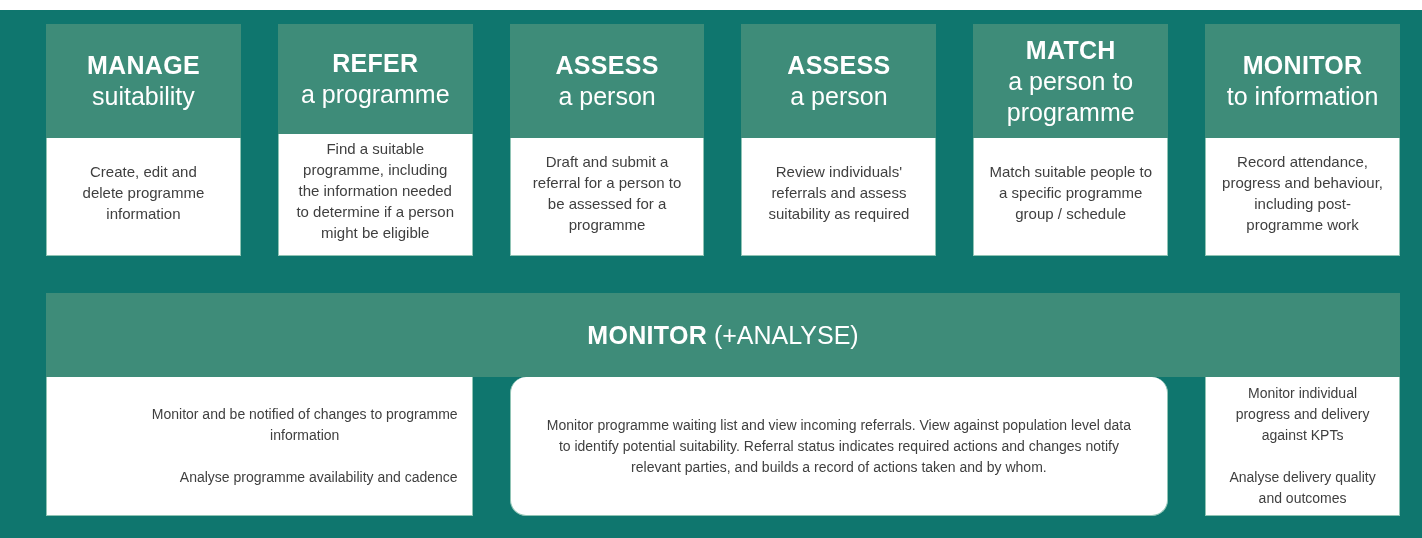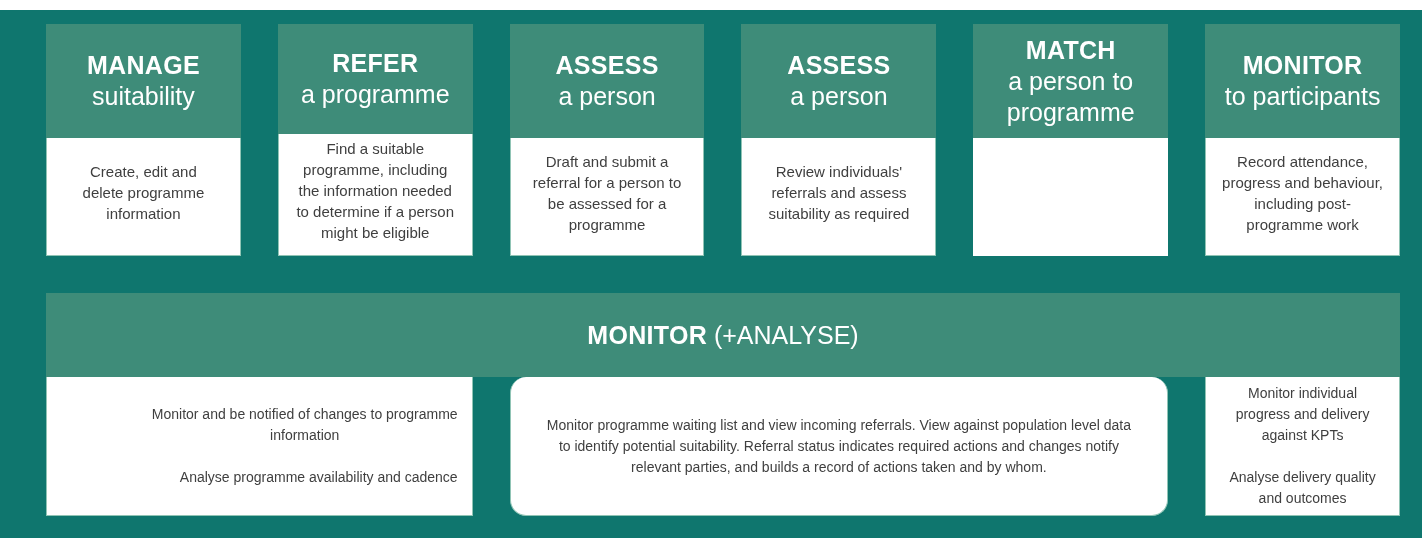--- a/index.html
+++ b/index.html
@@ -182,26 +182,31 @@
 suitability as required</div>
       </div>
     </div>
 
     <div class="process-card">
       <div class="card-header">
         <div class="card-title">MATCH</div>
         <div class="card-subtitle">a person to
 programme</div>
       </div>
+      <div class="card-body">
+        <div class="card-description">Match suitable people to
+a specific programme
+group / schedule</div>
+      </div>
     </div>
 
     <div class="process-card">
       <div class="card-header">
         <div class="card-title">MONITOR</div>
-        <div class="card-subtitle">to participants</div>
+        <div class="card-subtitle">to information</div>
       </div>
       <div class="card-body">
         <div class="card-description">Record attendance,
 progress and behaviour,
 including post-
 programme work</div>
       </div>
     </div>
 
   </div>

